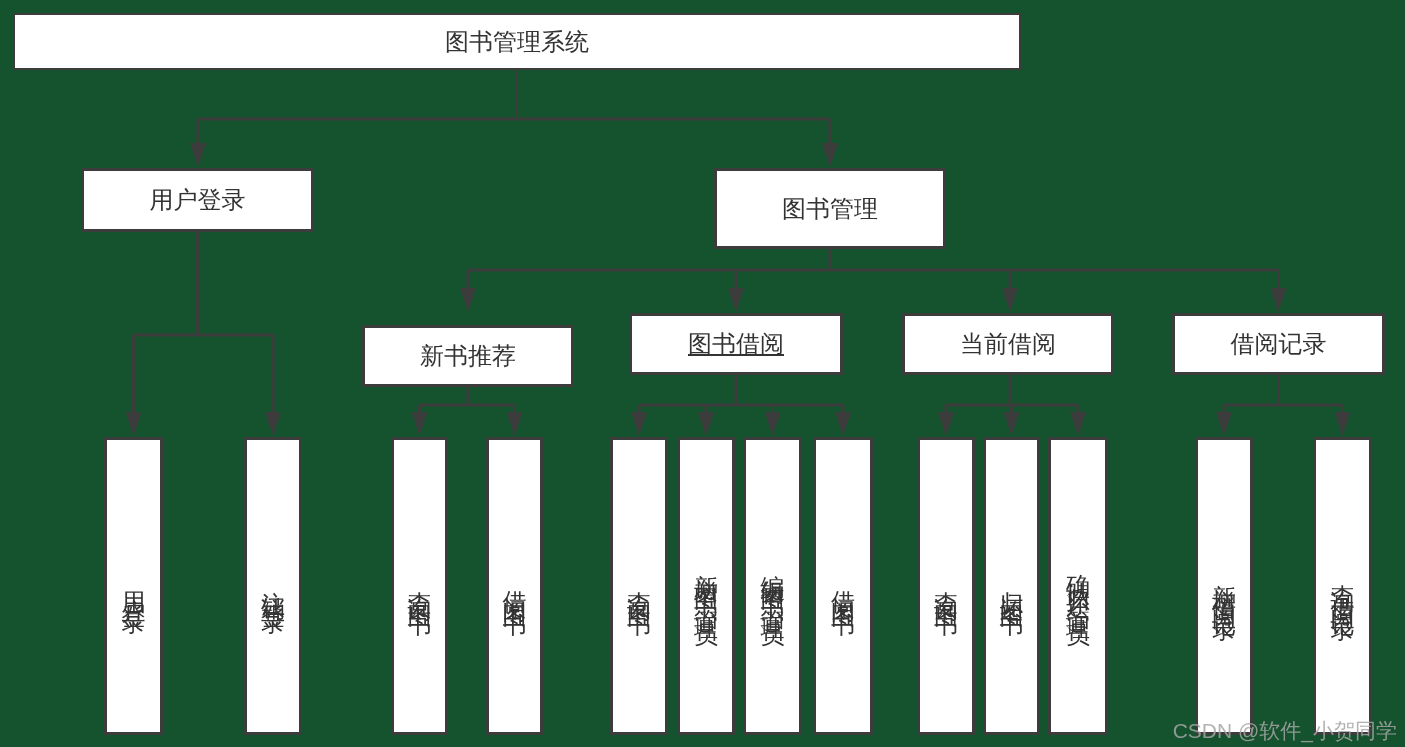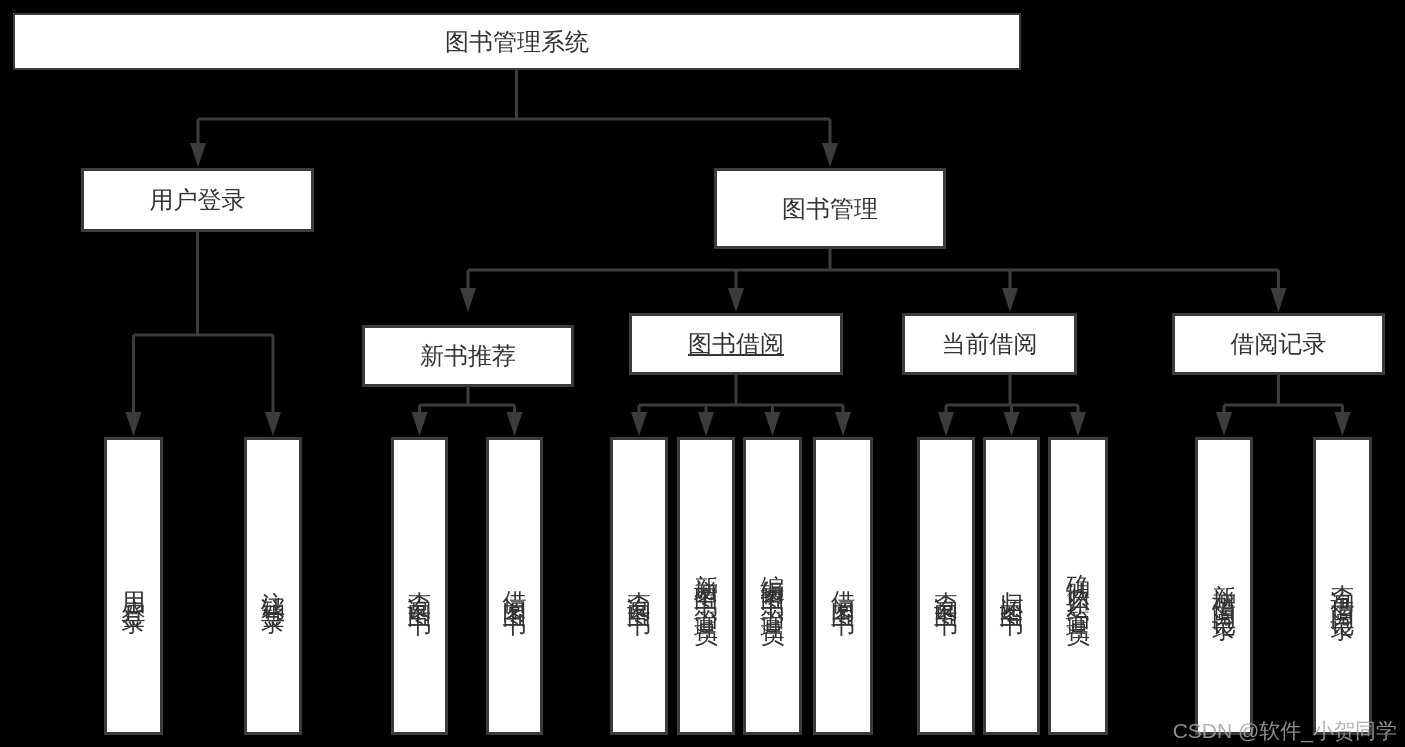--- a/index.html
+++ b/index.html
@@ -1,20 +1,20 @@
 <!DOCTYPE html>
 <html><head>
 <meta charset="utf-8">
 <style>
   html, body { margin: 0; padding: 0; background: #ffffff; }
   .canvas {
     position: relative;
     width: 1405px;
     height: 747px;
-    background: #000000;
+    background: #14532d;
     font-family: "Liberation Sans", sans-serif;
     overflow: hidden;
   }
   .connectors {
     position: absolute;
     left: 0; top: 0;
     width: 1405px; height: 747px;
     pointer-events: none;
   }
   .box {
@@ -39,21 +39,21 @@
     line-height: 1;
   }
   
   .n-root   { left: 13px;   top: 13px;  width: 1008px; height: 57px; }
   
   .n-user   { left: 81px;   top: 168px; width: 233px;  height: 64px; }
   .n-mgmt   { left: 714px;  top: 168px; width: 232px;  height: 81px; }
   
   .n-rec    { left: 362px;  top: 325px; width: 212px;  height: 62px; }
   .n-bor    { left: 629px;  top: 313px; width: 214px;  height: 62px; text-decoration: underline; }
-  .n-cur    { left: 902px;  top: 313px; width: 175px;  height: 62px; }
+  .n-cur    { left: 902px;  top: 313px; width: 212px;  height: 62px; }
   .n-log    { left: 1172px; top: 313px; width: 213px;  height: 62px; }
   
   .vbox { top: 437px; height: 298px; }
   .l-a { left: 104px;  width: 59px; }
   .l-b { left: 244px;  width: 58px; }
   .l-c { left: 391px;  width: 57px; }
   .l-d { left: 486px;  width: 57px; }
   .l-e { left: 610px;  width: 58px; }
   .l-f { left: 677px;  width: 58px; }
   .l-g { left: 743px;  width: 59px; }

